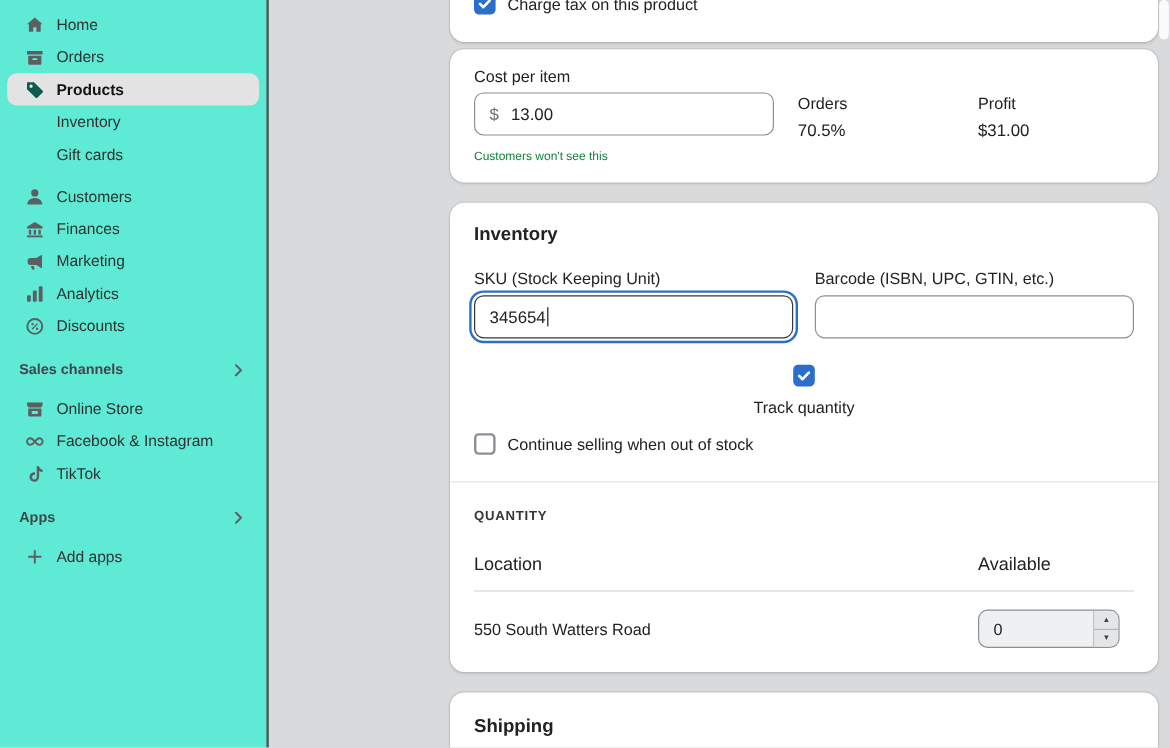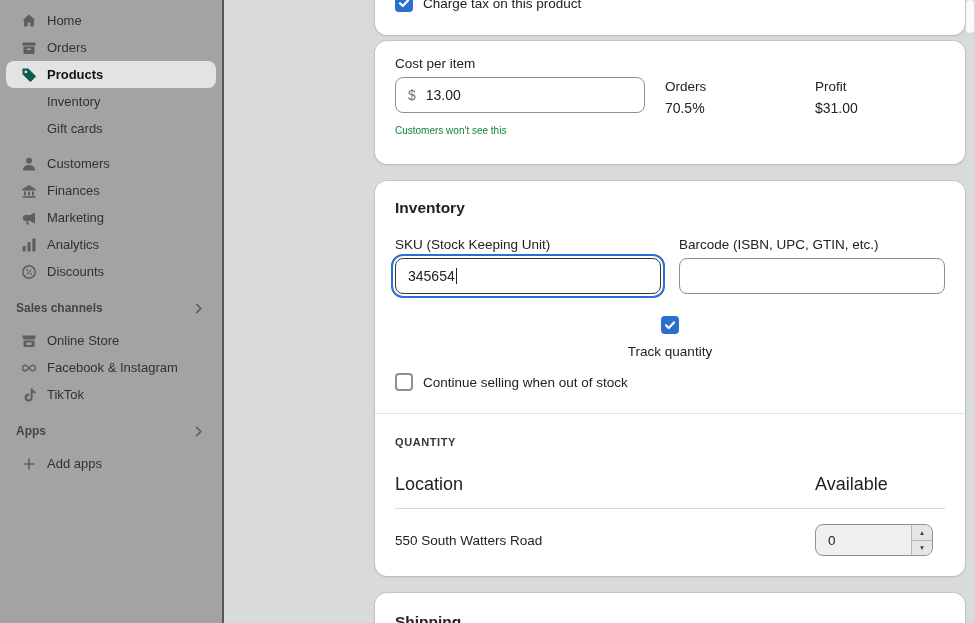--- a/index.html
+++ b/index.html
@@ -7,21 +7,21 @@
   body {
     position:relative; overflow:hidden;
     background:#d9dadb;
     font-family:"Liberation Sans", sans-serif;
     color:#202223;
   }
 
   
   .sidebar {
     position:absolute; left:0; top:0; bottom:0; width:224px;
-    background:#a3a3a3;
+    background:#5eead4;
     border-right:2px solid #53565a;
     padding-top:7px;
   }
   .nav-item {
     display:flex; align-items:center; gap:10px;
     height:27px; margin:0 6px; padding:0 8px 0 14px;
     border-radius:8px; font-size:13px; font-weight:500; color:#303233;
     cursor:default; white-space:nowrap;
   }
   .nav-item .icon { width:17px; height:17px; flex:none; display:flex; align-items:center; justify-content:center; color:#5c5f62; }
@@ -48,21 +48,21 @@
   .tax-card { height:97px; margin-top:-62px; position:relative; margin-bottom:6px; }
   .tax-row { position:absolute; left:20px; top:56px; }
 
   .check-row { display:flex; align-items:center; gap:10px; }
   .checkbox { width:18px; height:18px; border-radius:4px; flex:none; }
   .checkbox.checked { background:#2c6ecb; display:flex; align-items:center; justify-content:center; }
   .checkbox.checked svg { width:12px; height:12px; }
   .checkbox.unchecked { background:#fff; border:2px solid #8a9096; }
   .cb-label { font-size:13.5px; color:#202223; }
 
-  .cost-card { padding:15px 20px 28px; margin-bottom:17px; }
+  .cost-card { padding:15px 20px 16px; margin-bottom:17px; }
   .field-label { font-size:13.5px; color:#202223; margin-bottom:6px; }
   .cost-row { display:flex; align-items:flex-start; }
   .text-input {
     width:267px; height:36px; background:#fff;
     border:1px solid #8a9096; border-radius:8px;
     display:flex; align-items:center; padding:0 12px; font-size:14px;
   }
   .text-input .prefix { color:#6d7175; margin-right:10px; }
   .metric { margin-left:20px; width:140px; padding-top:2px; }
   .metric .m-label { font-size:13.5px; margin-bottom:6px; }
@@ -80,21 +80,21 @@
   }
   .cursor { display:inline-block; width:1.5px; height:16px; background:#1a1c1d; margin-left:1px; vertical-align:-3px; }
   .checks { padding:4px 20px 0; }
   .checks .check-row { margin-top:14px; }
   .checks .check-row:first-child { margin-top:18px;flex-direction:column; }
   .divider { border-top:1px solid #e3e4e6; margin-top:22px; }
   .qty-header { padding:22px 20px 0; font-size:11px; font-weight:700; letter-spacing:.6px; color:#33373a; }
   .table-head {
     display:flex; justify-content:space-between; align-items:flex-end;
     margin:0 20px; padding:26px 0 13px; border-bottom:1px solid #d5d7d9;
-    font-size:18px; font-weight:500;
+    font-size:15px; font-weight:500;
   }
   .col-available { width:130px; }
   .table-row { display:flex; justify-content:space-between; align-items:center; margin:0 20px; padding:15px 0 20px; font-size:13.5px; }
   .stepper {
     width:118px; height:32px; border:1px solid #8a9096; border-radius:8px;
     background:#eef0f1; display:flex; align-items:stretch; overflow:hidden;
   }
   .stepper-value { flex:1; display:flex; align-items:center; padding-left:12px; font-size:13.5px; color:#202223; }
   .spin { width:21px; border-left:1px solid #b3b6b8; display:flex; flex-direction:column; }
   .spin span { flex:1; display:flex; align-items:center; justify-content:center; font-size:6.5px; color:#3f4246; background:#e3e5e6; }

